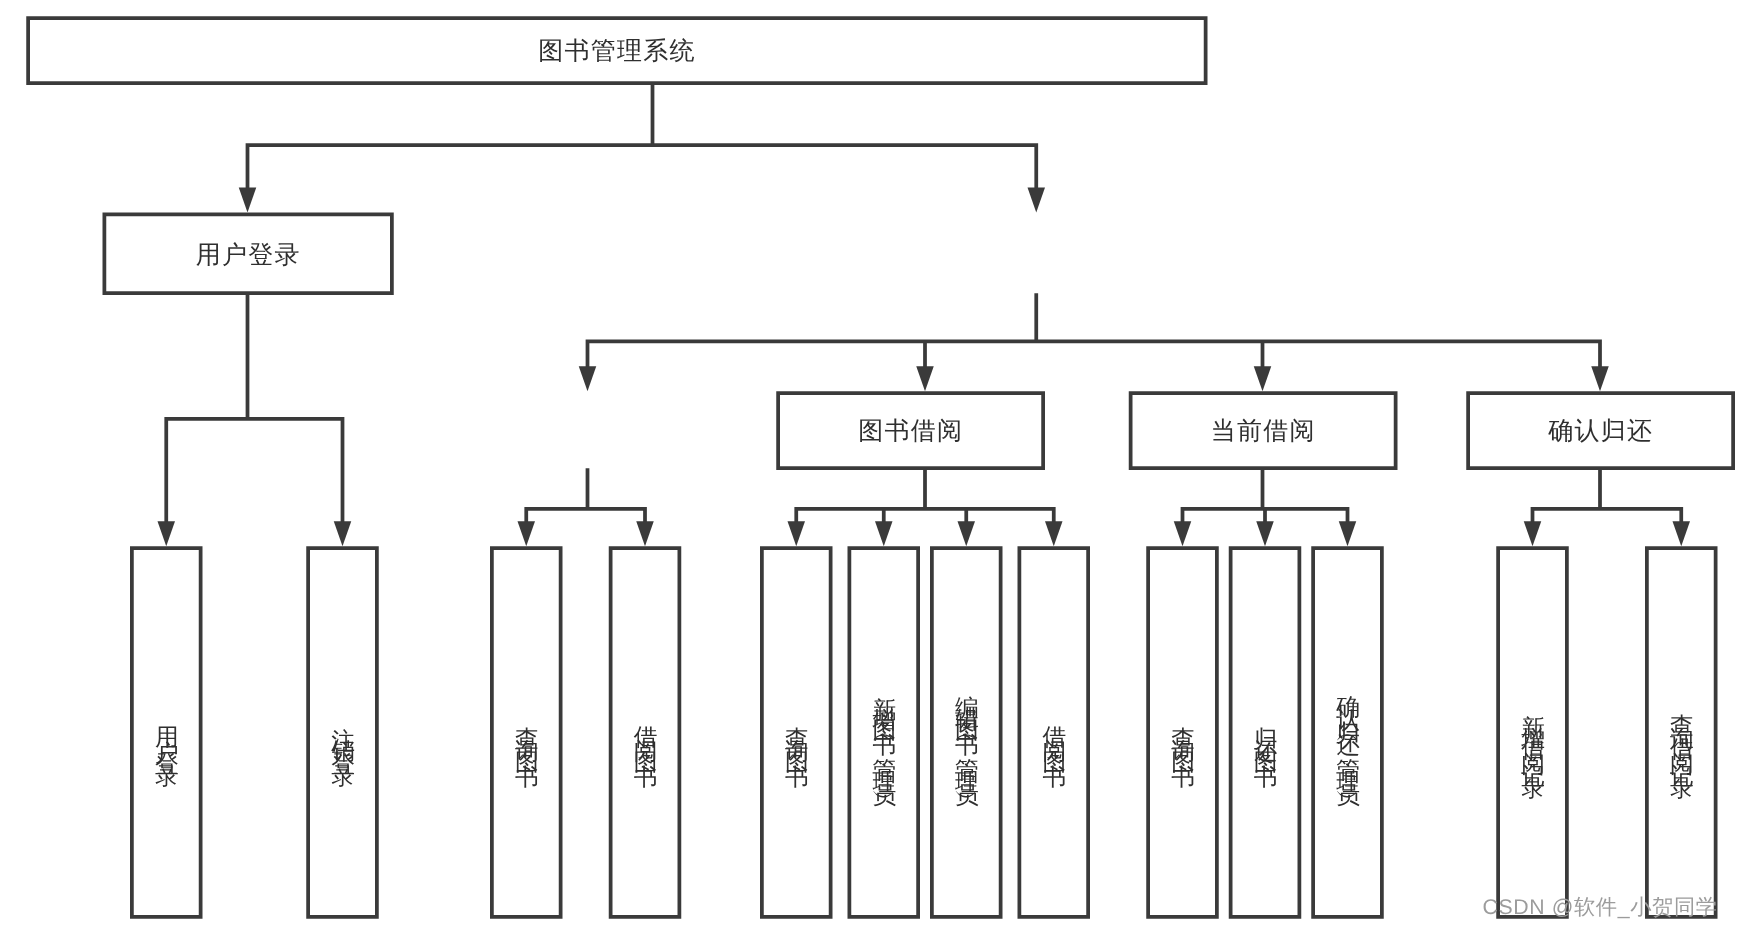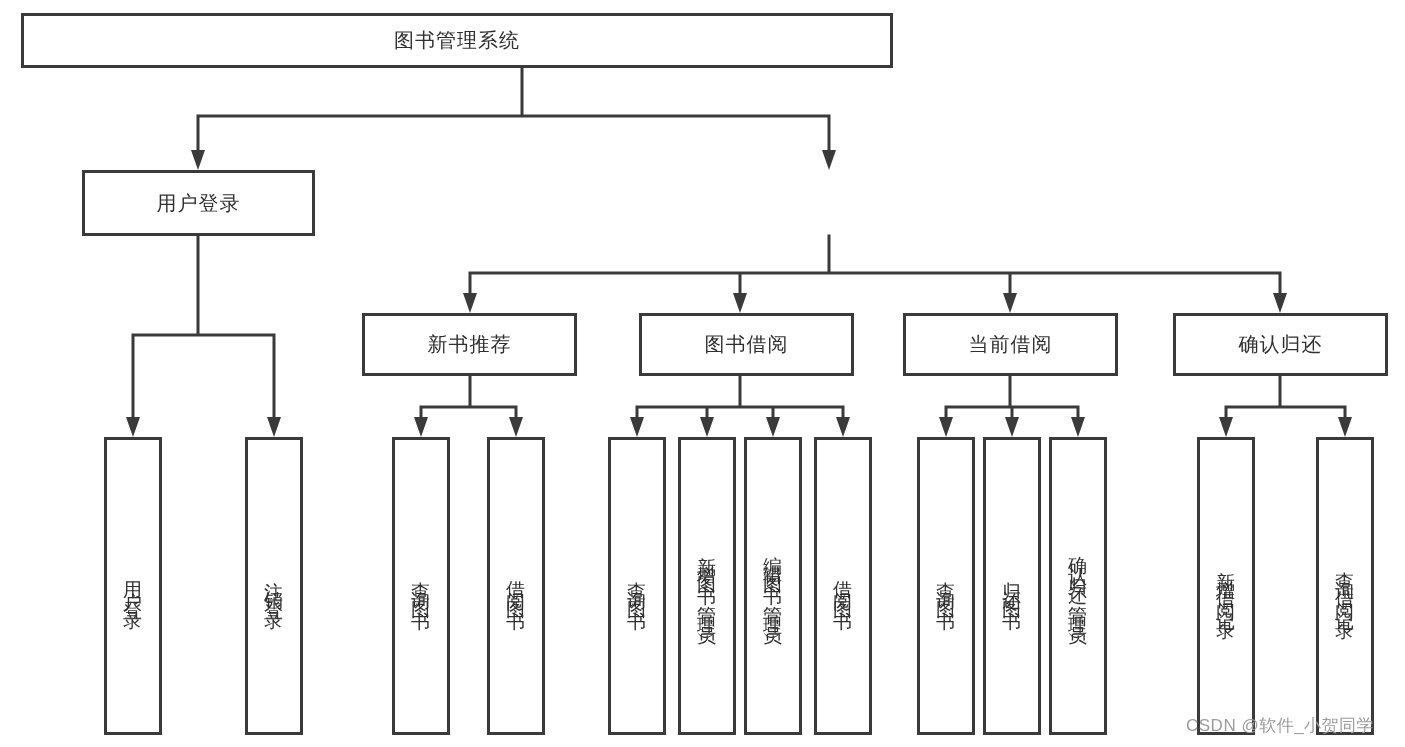--- a/index.html
+++ b/index.html
@@ -24,27 +24,27 @@
     position:absolute;
     box-sizing:border-box;
     border:3px solid var(--line);
     background:#fff;
     display:flex;align-items:center;justify-content:center;
     z-index:2;
     font-size:20px;
     letter-spacing:1px;
     color:var(--text);
   }
-  .root{left:21px;top:13px;width:872px;height:55px;}
+  .root{left:21px;top:13px;width:945px;height:55px;}
   .l2{top:170px;width:233px;height:66px;}
   .l2.user{left:82px;}
   .l2.mgmt{left:712px;}
   .l3{top:313px;width:215px;height:63px;}
   .l3.nbr{left:362px;}
-  .l3.bb{left:639px;}
+  .l3.bb{left:621px;}
   .l3.cb{left:903px;}
   .l3.br{left:1173px;}
   .leaf{top:437px;width:58px;height:298px;position:absolute;}
   .leaf .vtext{
     writing-mode:vertical-rl;
     text-orientation:mixed;
     font-size:19px;
     letter-spacing:10px;
     line-height:1;
     white-space:nowrap;
@@ -105,23 +105,20 @@
   </svg>
 
   <div class="box root">
     <span>图书管理系统</span>
   </div>
 
   <div class="box l2 user">
     <span>用户登录</span>
   </div>
 
-  <div class="box l3 nbr">
-    <span>新书推荐</span>
-  </div>
   <div class="box l3 bb">
     <span>图书借阅</span>
   </div>
   <div class="box l3 cb">
     <span>当前借阅</span>
   </div>
   <div class="box l3 br">
     <span>确认归还</span>
   </div>
 

